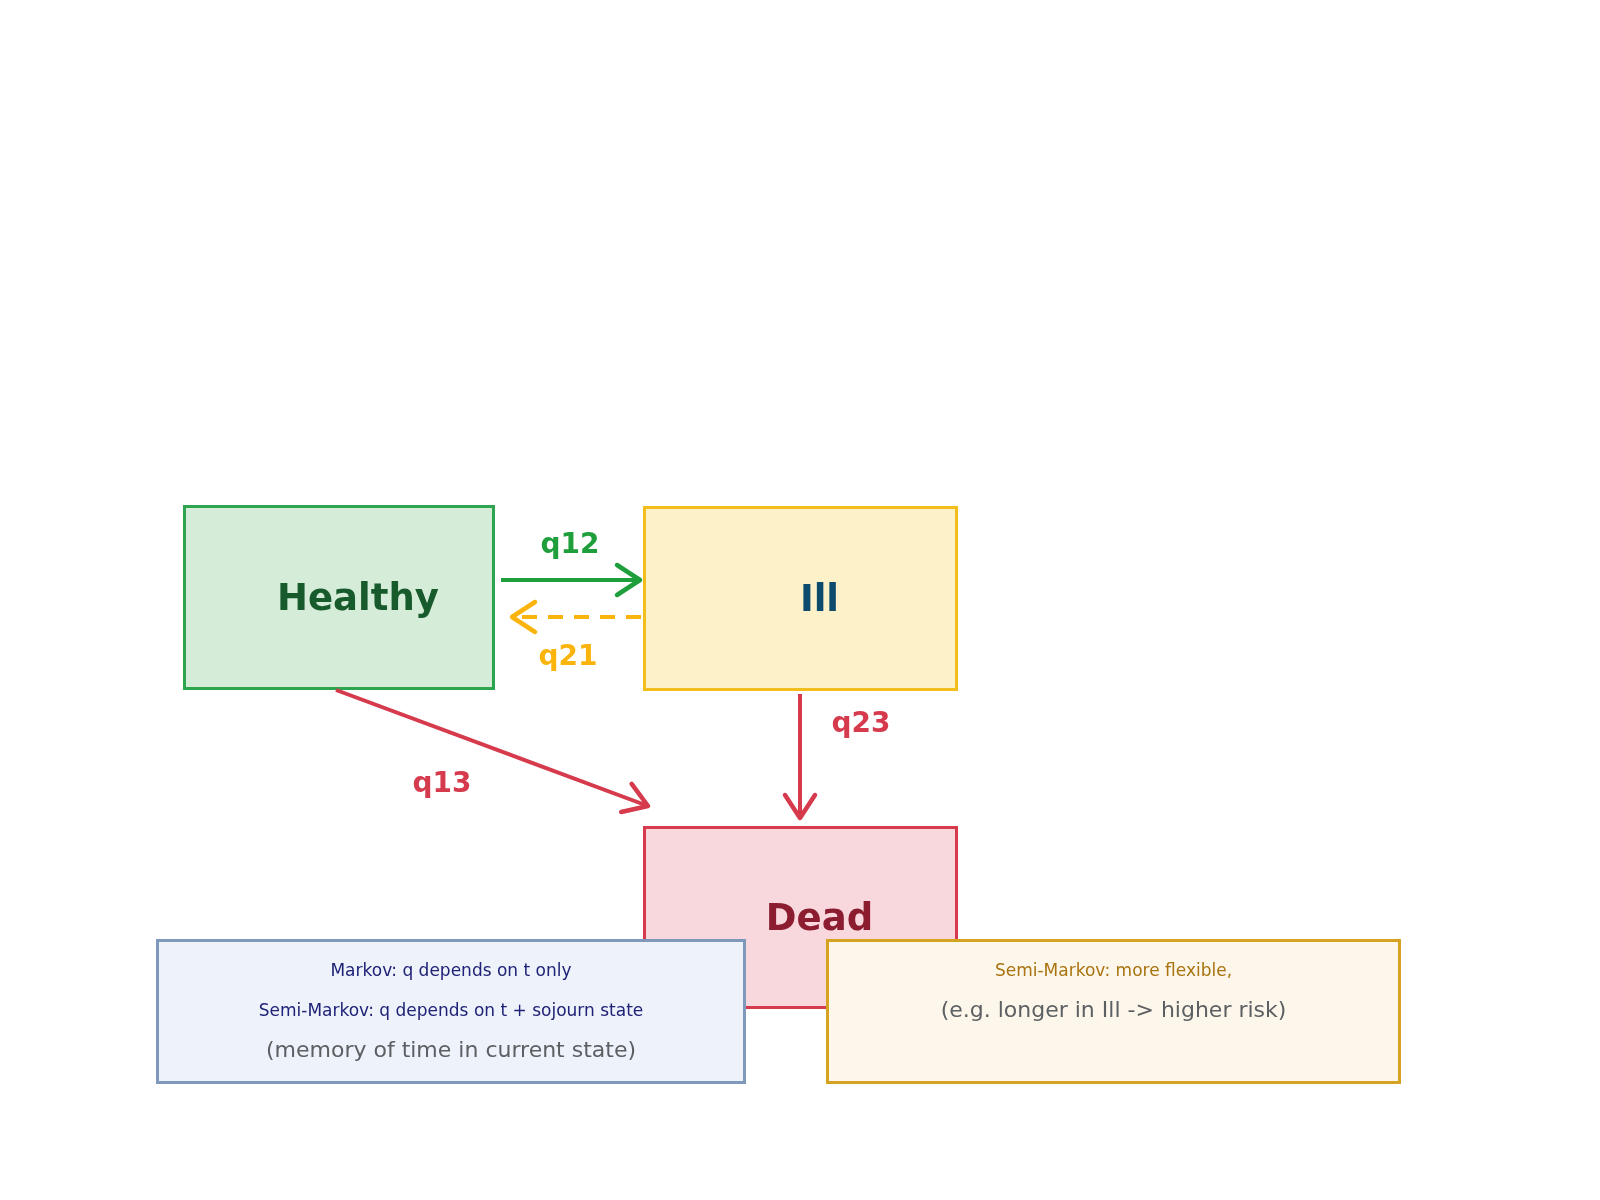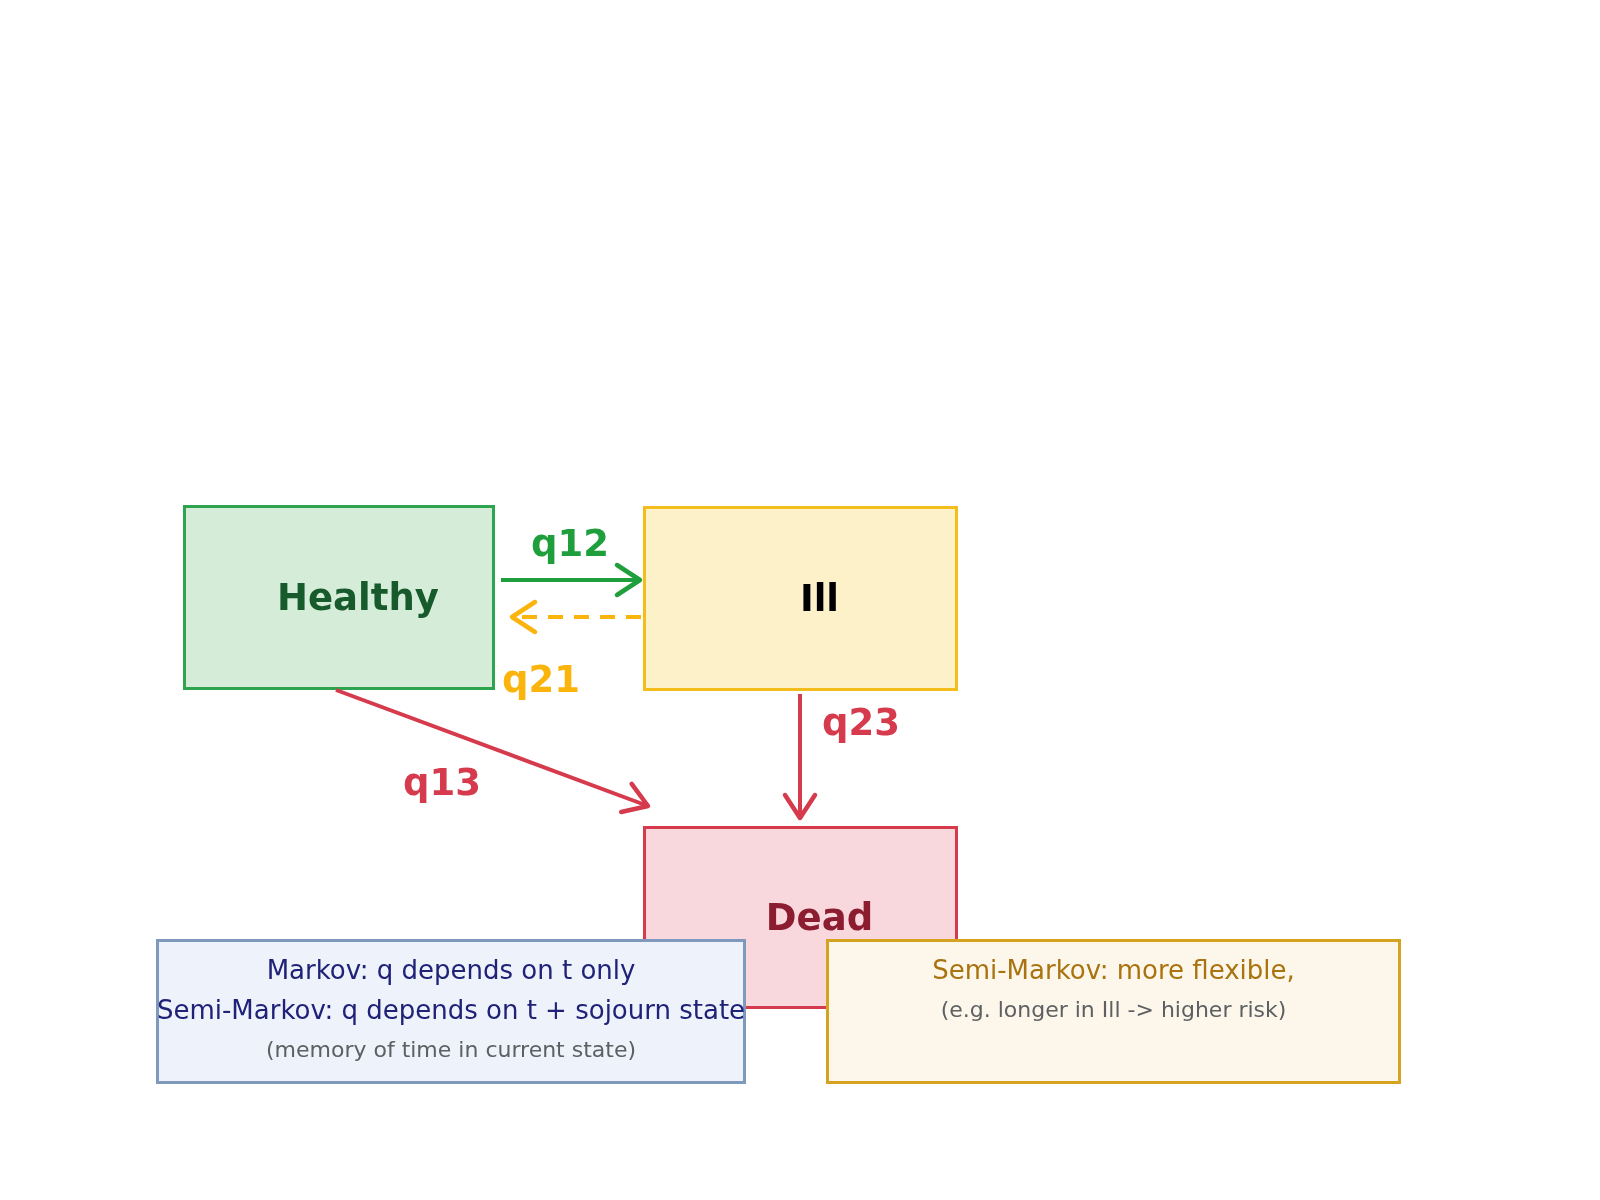--- a/index.html
+++ b/index.html
@@ -12,40 +12,40 @@
   .state{position:absolute;display:flex;align-items:center;justify-content:center;
          box-sizing:border-box;z-index:2;padding-left:38px;}
   .state .lbl{font-weight:bold;font-size:37px;}
 
   .state-healthy{left:183px;top:505px;width:312px;height:185px;
                  background:#d5ecd9;border:3px solid #2fa44f;}
   .state-healthy .lbl{color:#175a2b;}
 
   .state-ill{left:643px;top:506px;width:315px;height:185px;
              background:#fdf1ca;border:3px solid #f3bd1c;}
-  .state-ill .lbl{color:#000000;}
+  .state-ill .lbl{color:#0c4a6e;}
 
   .state-dead{left:643px;top:826px;width:315px;height:183px;
               background:#f8d8dd;border:3px solid #d63a4d;}
   .state-dead .lbl{color:#8c1c2f;}
 
   .arrow-layer{position:absolute;left:0;top:0;width:1600px;height:1200px;
                z-index:3;pointer-events:none;}
 
   .qlabel{position:absolute;transform:translate(-50%,-50%);font-weight:bold;
-          font-size:37px;z-index:4;white-space:nowrap;}
+          font-size:28px;z-index:4;white-space:nowrap;}
   .qlabel-q12{left:570px;top:543px;color:#1f9f3c;}
-  .qlabel-q21{left:541px;top:655px;color:#fbb40c;margin-top:24px;}
+  .qlabel-q21{left:568px;top:655px;color:#fbb40c;}
   .qlabel-q13{left:442px;top:782px;color:#d63a4d;}
   .qlabel-q23{left:861px;top:722px;color:#d63a4d;}
 
   .note{position:absolute;box-sizing:border-box;z-index:5;padding-top:8px;}
   .note .ln{height:40px;line-height:40px;text-align:center;white-space:nowrap;
             overflow:visible;display:flex;justify-content:center;align-items:center;}
-  .note .ln-main{font-size:26px;}
+  .note .ln-main{font-size:17px;}
   .note .ln-sub{font-size:22px;color:#5d6063;}
 
   .note-markov{left:156px;top:939px;width:590px;height:145px;
                background:#edf2fb;border:3px solid #7e99bb;}
   .note-markov .ln-main{color:#1f2276;}
 
   .note-semimarkov{left:826px;top:939px;width:575px;height:145px;
                    background:#fdf7eb;border:3px solid #d5a31f;}
   .note-semimarkov .ln-main{color:#a9730f;}
 </style>

